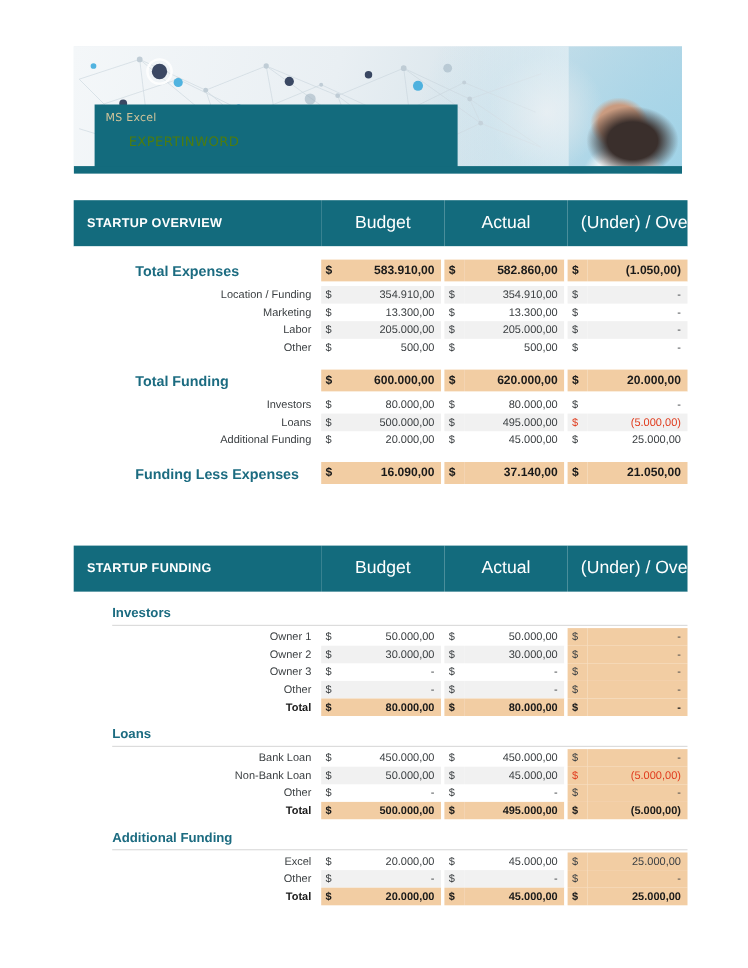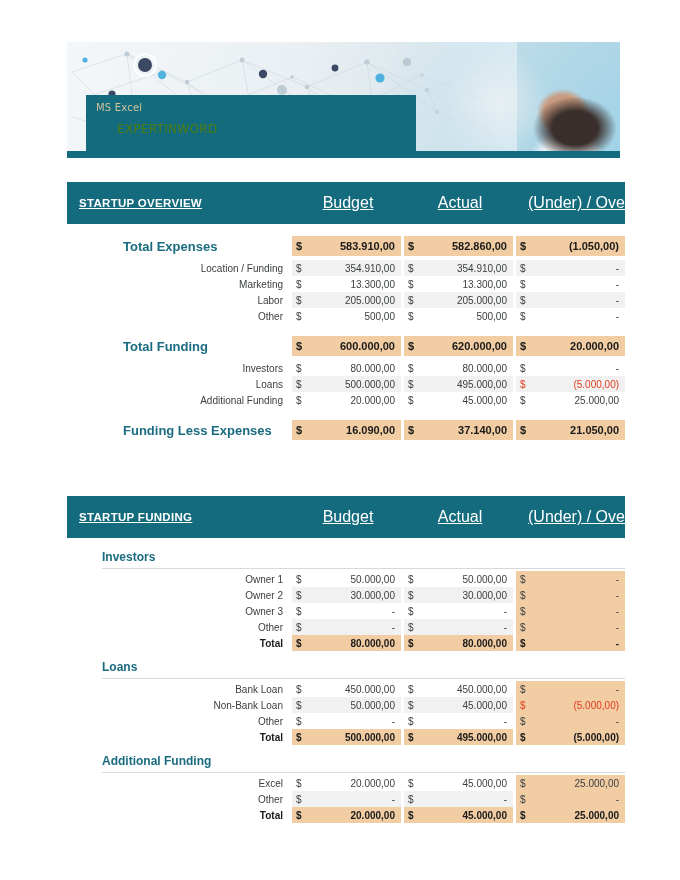--- a/index.html
+++ b/index.html
@@ -104,21 +104,20 @@
   .tbl col.c-sym   { width: 18px; }
   .tbl col.c-val   { width: 91px; }
   .tbl col.c-gap   { width: 3px; }
 
   
   .hdr td {
     background: #136b7d;
     height: 24px;
     padding: 12px;
     vertical-align: middle;
-    text-decoration: underline;
   }
   .hdr .hdr-title {
     padding-left: 12px;
     font-size: 11.5px;
     font-weight: bold;
     color: #ffffff;
     letter-spacing: 0.3px;
     white-space: nowrap;
   }
   .hdr .hdr-col {

